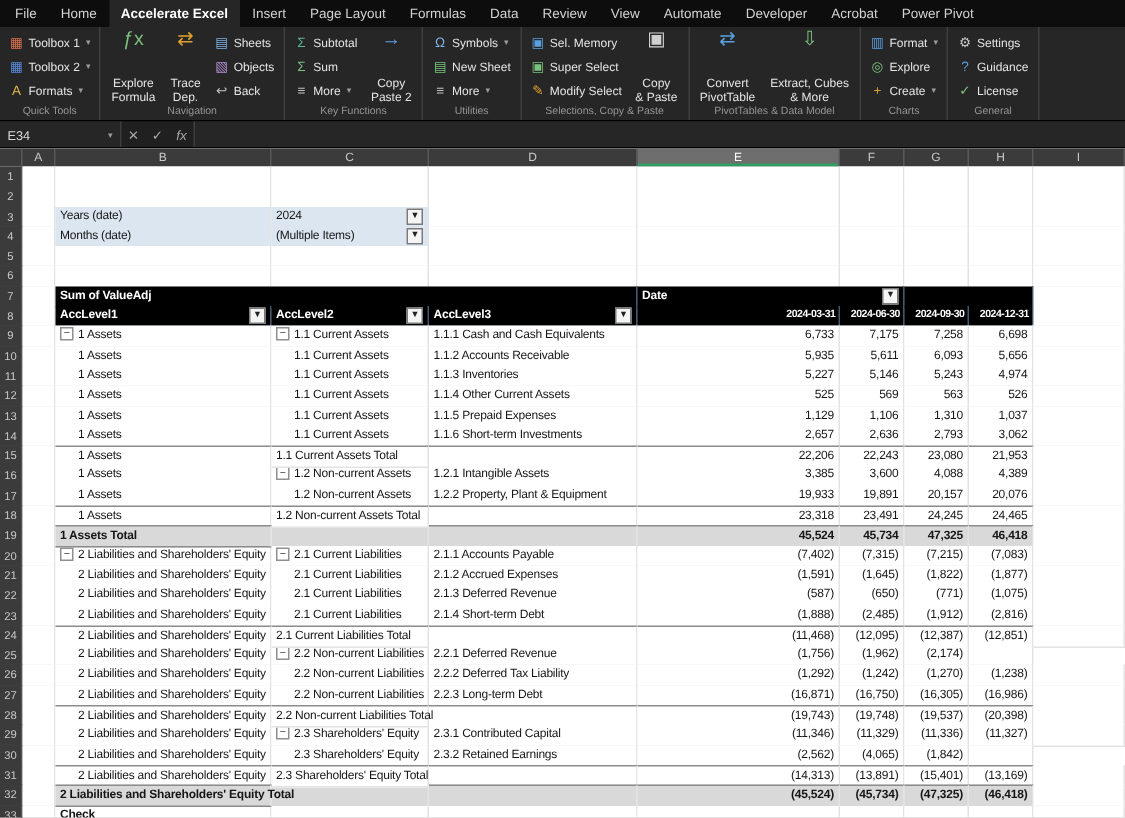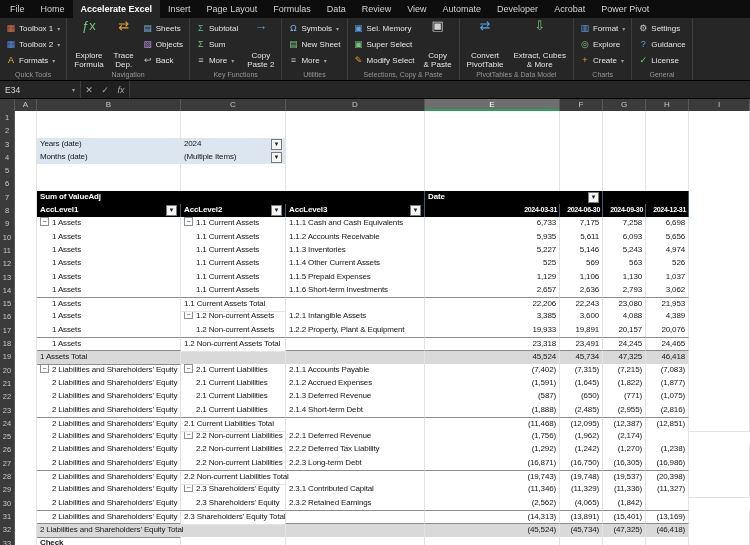--- a/index.html
+++ b/index.html
@@ -33,21 +33,21 @@
   .shc.sel{background:#6e6e6e;color:#fff;box-shadow:inset 0 -2px 0 #2e9e60}
   .srow{height:13.3px}
   .gut{background:#3b3b3b;color:#c8c8c8;font-size:7.5px;text-align:center;line-height:13.3px;border-bottom:1px solid #4a4a4a;border-right:1px solid #585858;cursor:default}
   .c{font-size:8px;letter-spacing:-0.15px;color:#161616;border-right:1px solid #e3e3e3;border-bottom:1px solid #e3e3e3;padding:0 3px;white-space:nowrap;overflow:hidden;line-height:12.8px;background:#fff;cursor:default}
   .c.num{text-align:right;font-variant-numeric:tabular-nums}
   .c.blue{background:#dce6f1}
   .c.hdr{background:#000000;color:#fff;font-weight:bold;border-right:1px solid #425872;border-bottom:1px solid #425872}
   .c.hdr.num{font-size:7px;letter-spacing:-0.3px;padding:0 2px}
   .c.bt{border-top:1px solid #8c8c8c}
   .c.tot{border-top:1px solid #8c8c8c;font-weight:normal}
-  .c.grand{background:#d9d9d9;font-weight:normal;border-top:1px solid #8c8c8c;border-bottom:1px solid #8c8c8c}
+  .c.grand{background:#d9d9d9;font-weight:bold;border-top:1px solid #8c8c8c;border-bottom:1px solid #8c8c8c}
   .c.ofv{overflow:visible;position:relative;z-index:2}
   .c.chk{font-weight:bold}
   .fcell{display:flex;justify-content:space-between;align-items:center}
   .fbtn{width:11px;height:11px;min-width:11px;background:#f5f5f5;border:1px solid #7a7a7a;font-size:6px;line-height:9px;text-align:center;color:#222;box-sizing:border-box}
   .xp{display:inline-block;width:9px;height:9px;line-height:7px;border:1px solid #8f8f8f;font-size:7px;text-align:center;margin-right:3px;background:#fff;color:#333;box-sizing:border-box;vertical-align:1px}
 </style>
 </head>
 <body>
 
 <div class="tabs">
@@ -428,21 +428,21 @@
       <div class="c"></div>
     </div>
     <div class="srow">
       <div class="gut">13</div>
       <div class="c"></div>
       <div class="c" style="padding-left: 15px;"><span>1 Assets</span></div>
       <div class="c" style="padding-left: 15px;"><span>1.1 Current Assets</span></div>
       <div class="c">1.1.5 Prepaid Expenses</div>
       <div class="c num">1,129</div>
       <div class="c num">1,106</div>
-      <div class="c num">1,130</div>
+      <div class="c num">1,310</div>
       <div class="c num">1,037</div>
       <div class="c"></div>
     </div>
     <div class="srow">
       <div class="gut">14</div>
       <div class="c"></div>
       <div class="c" style="padding-left: 15px;"><span>1 Assets</span></div>
       <div class="c" style="padding-left: 15px;"><span>1.1 Current Assets</span></div>
       <div class="c">1.1.6 Short-term Investments</div>
       <div class="c num">2,657</div>
@@ -548,21 +548,21 @@
       <div class="c"></div>
     </div>
     <div class="srow">
       <div class="gut">23</div>
       <div class="c"></div>
       <div class="c" style="padding-left: 15px;"><span>2 Liabilities and Shareholders' Equity</span></div>
       <div class="c" style="padding-left: 15px;"><span>2.1 Current Liabilities</span></div>
       <div class="c">2.1.4 Short-term Debt</div>
       <div class="c num">(1,888)</div>
       <div class="c num">(2,485)</div>
-      <div class="c num">(2,955)</div>
+      <div class="c num">(1,912)</div>
       <div class="c num">(2,816)</div>
       <div class="c"></div>
     </div>
     <div class="srow">
       <div class="gut">24</div>
       <div class="c"></div>
       <div class="c bt" style="padding-left: 15px;"><span>2 Liabilities and Shareholders' Equity</span></div>
       <div class="c tot ofv"><span>2.1 Current Liabilities Total</span></div>
       <div class="c tot"></div>
       <div class="c num tot">(11,468)</div>

